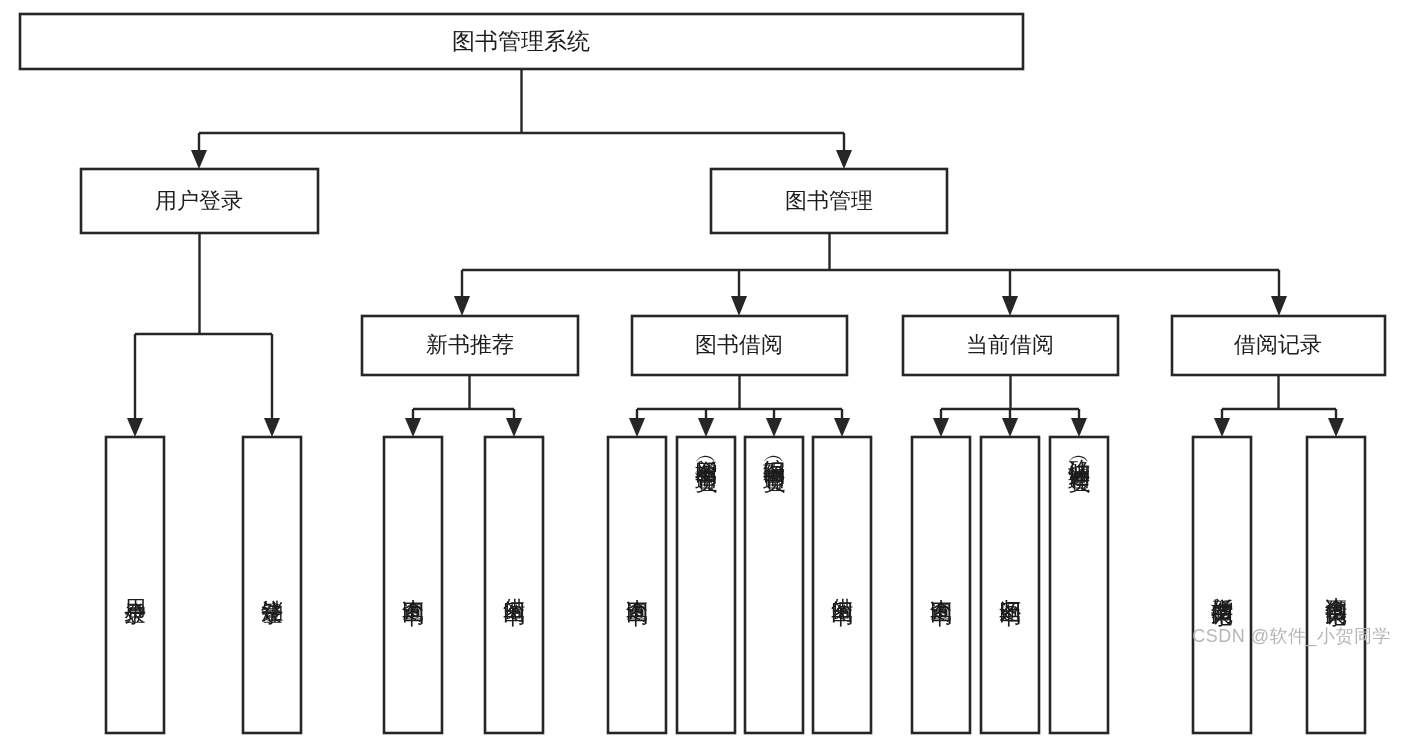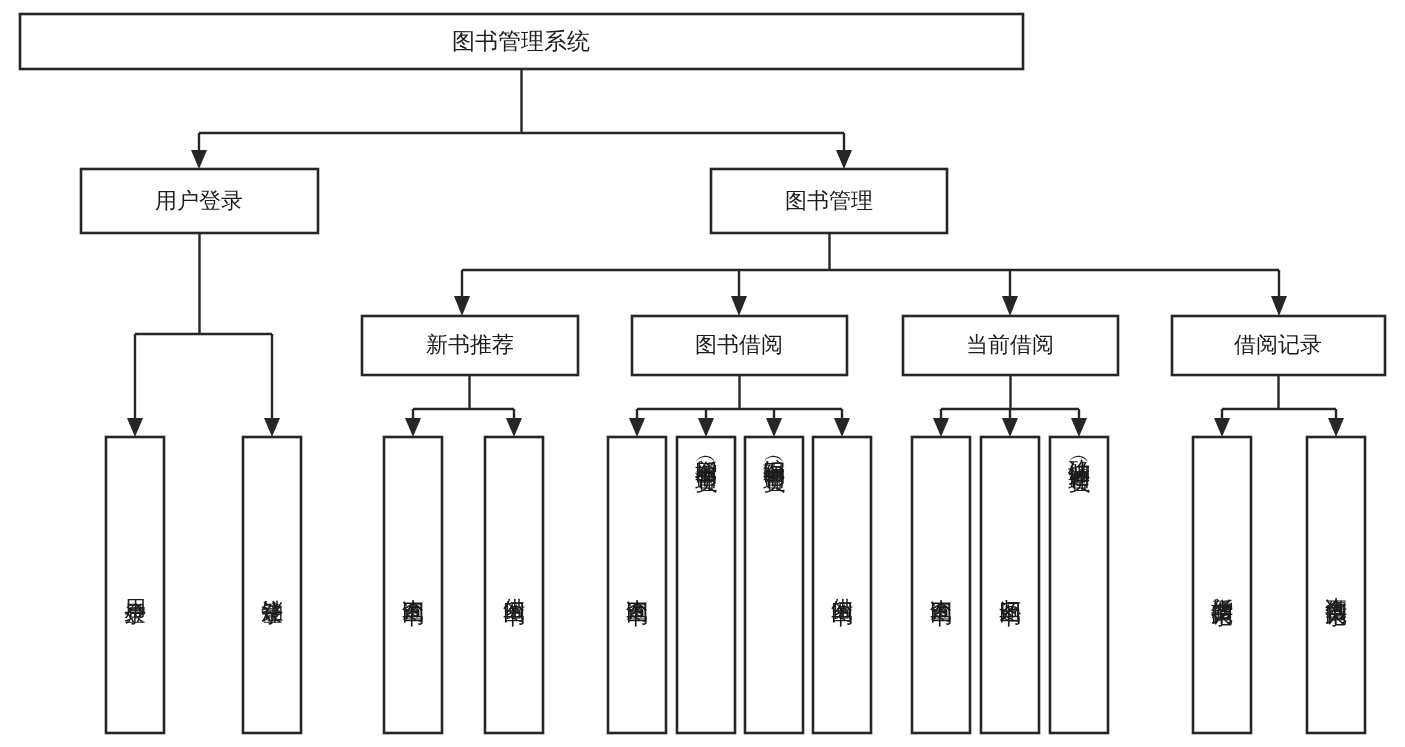--- a/index.html
+++ b/index.html
@@ -234,14 +234,15 @@
     <span class="leaf-label">确认归还（管理员）</span>
   </div>
 
   <div class="leaf-label-wrap" style="left:1193px; top:437px; width:58px; height:296px;">
     <span class="leaf-label">新增借阅记录</span>
   </div>
   <div class="leaf-label-wrap" style="left:1307px; top:437px; width:58px; height:296px;">
     <span class="leaf-label">查询借阅记录</span>
   </div>
 
+  <div class="watermark">CSDN @软件_小贺同学</div>
 
 </div>
 
 </body></html>

